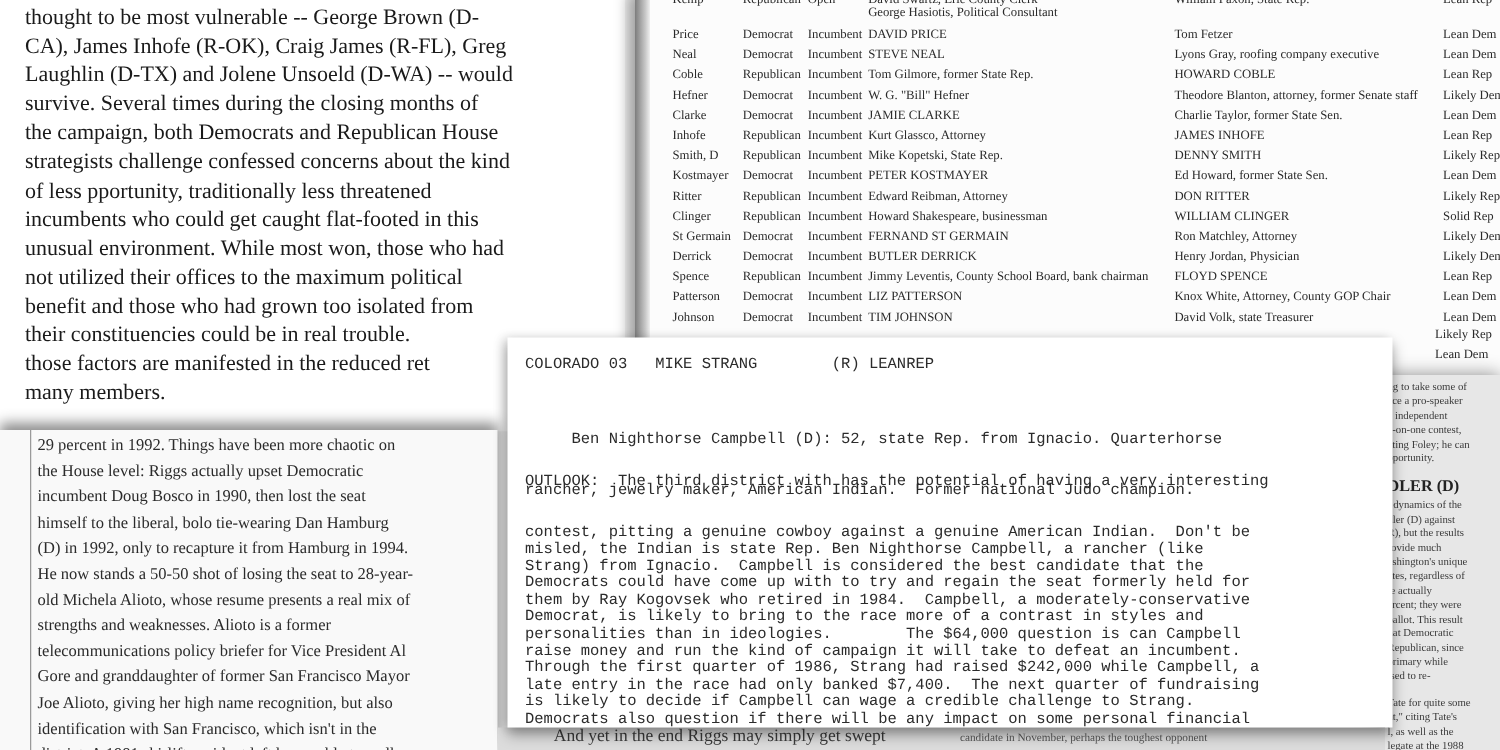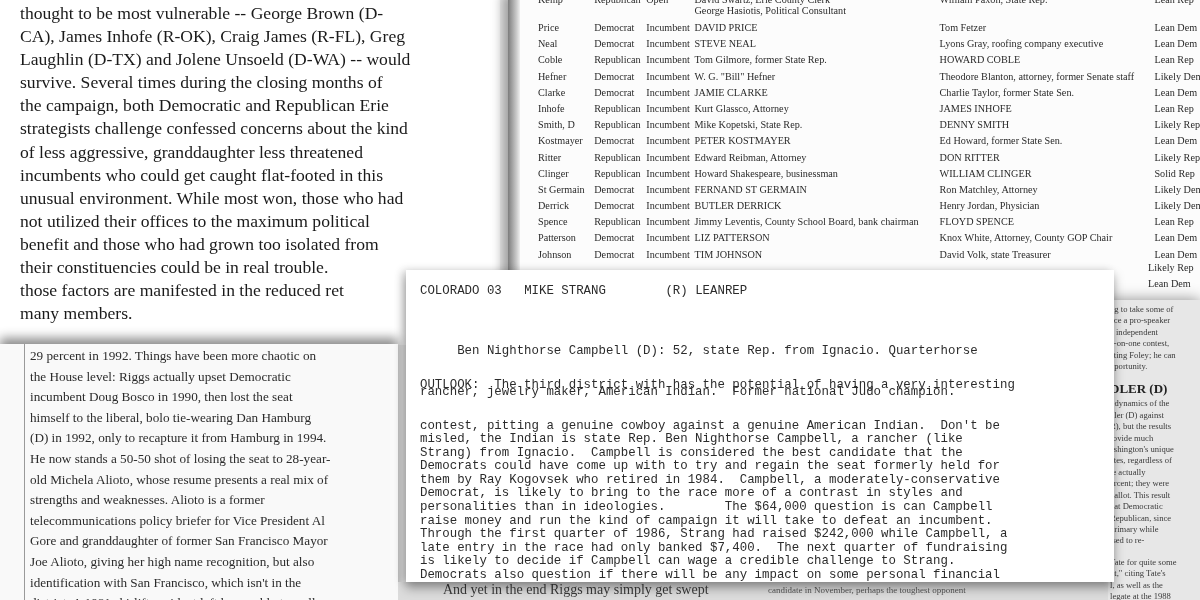--- a/index.html
+++ b/index.html
@@ -109,23 +109,23 @@
 </style>
 </head>
 <body>
 
 <div class="doc" id="doc1">
   <div class="para">
     <p>thought to be most vulnerable -- George Brown (D-</p>
     <p>CA), James Inhofe (R-OK), Craig James (R-FL), Greg</p>
     <p>Laughlin (D-TX) and Jolene Unsoeld (D-WA) -- would</p>
     <p>survive.  Several times during the closing months of</p>
-    <p>the campaign, both Democratic and Republican Erie</p>
+    <p>the campaign, both Democrats and Republican House</p>
     <p>strategists challenge confessed concerns about the kind</p>
-    <p>of less aggressive, granddaughter less threatened</p>
+    <p>of less pportunity, traditionally less threatened</p>
     <p>incumbents who could get caught flat-footed in this</p>
     <p>unusual environment.  While most won, those who had</p>
     <p>not utilized their offices to the maximum political</p>
     <p>benefit and those who had grown too isolated from</p>
     <p>their constituencies could be in real trouble.</p>
   </div>
   <div class="tail">
     <div>those factors are manifested in the reduced ret</div>
     <div>many members.</div>
   </div>

